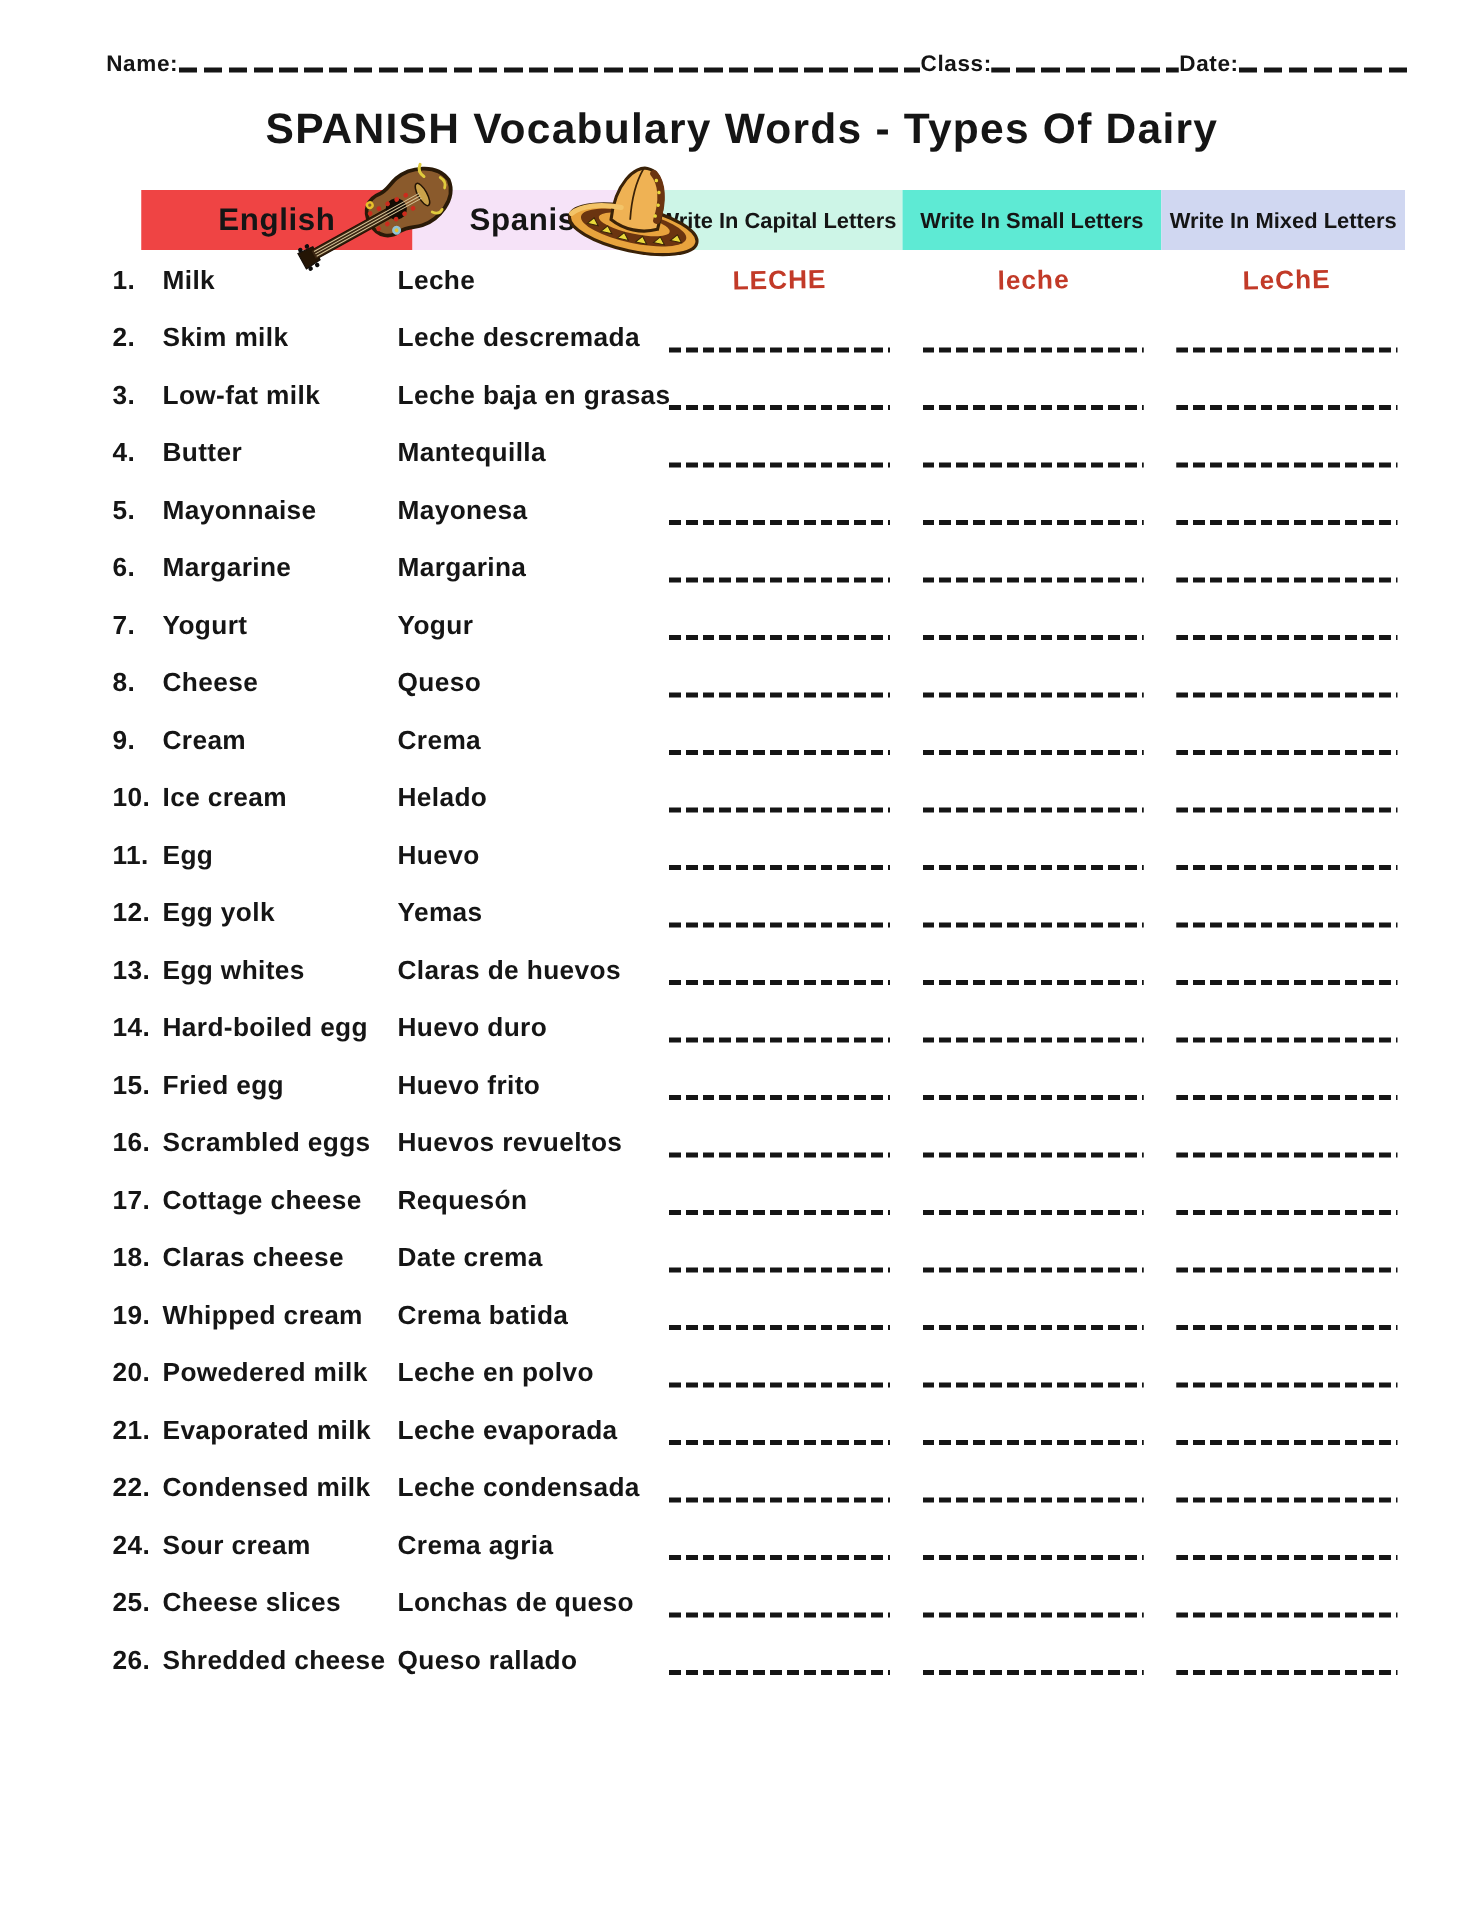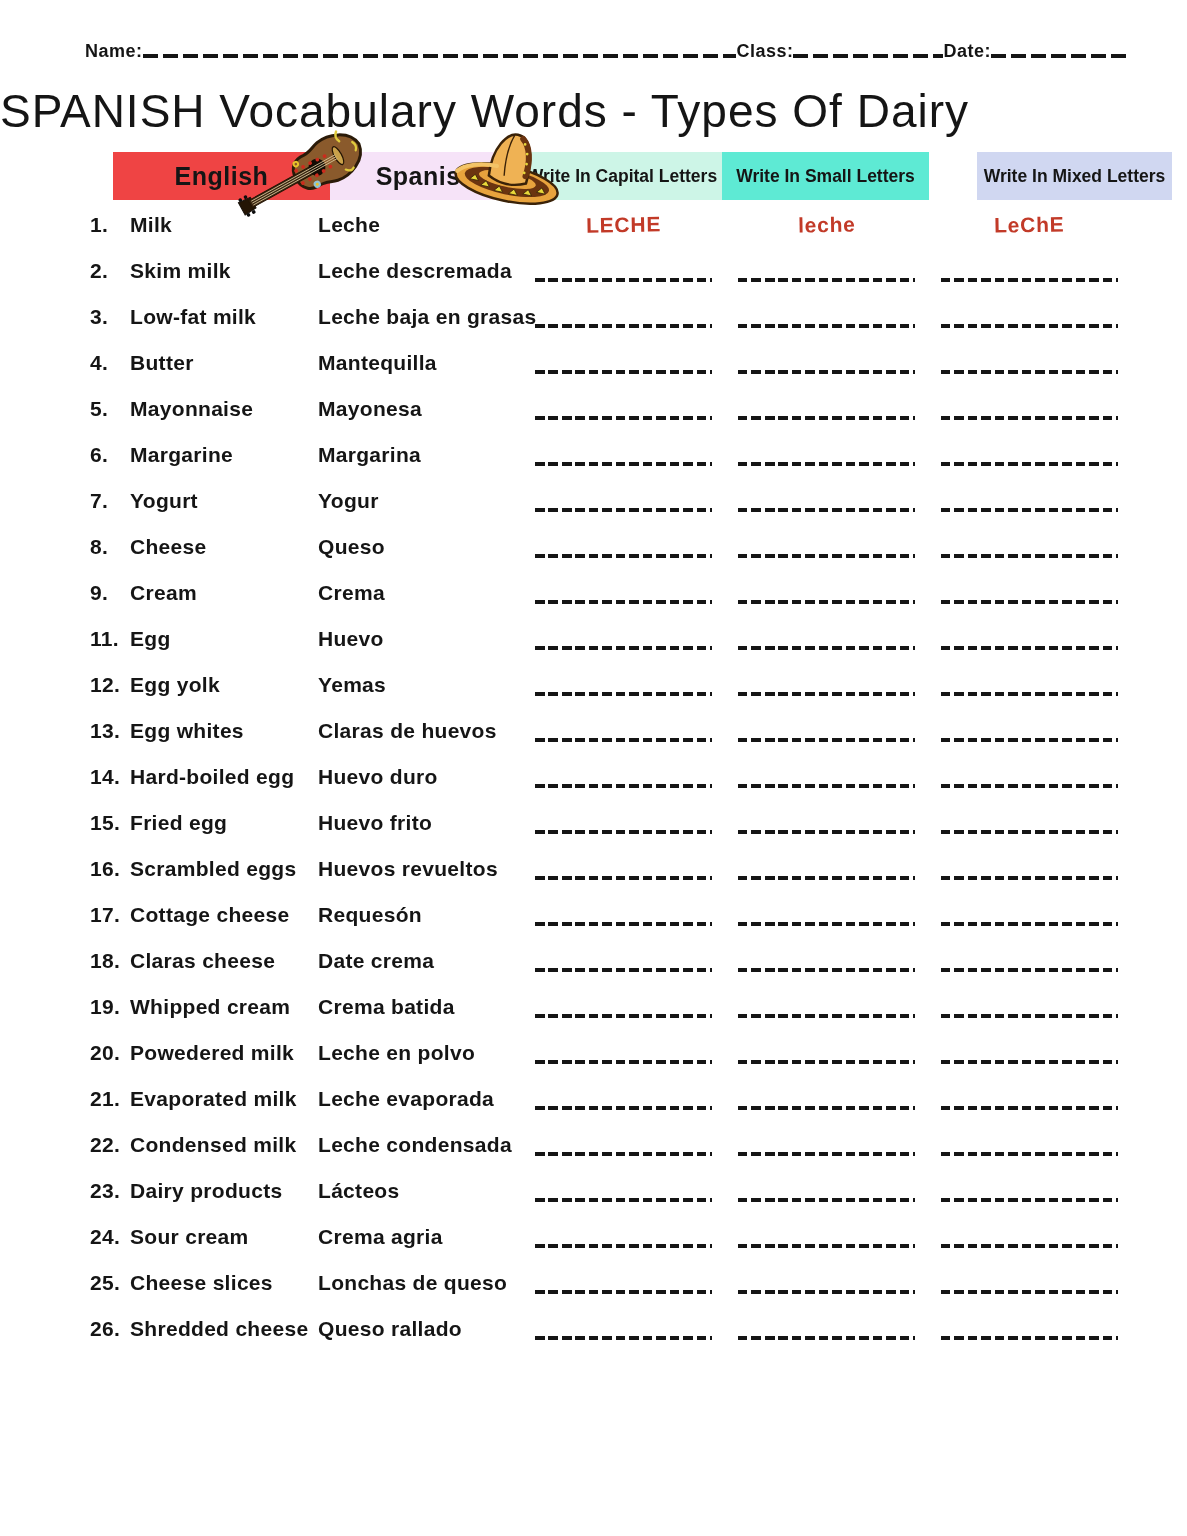--- a/index.html
+++ b/index.html
@@ -24,40 +24,40 @@
     height: 4px; margin-bottom: 4px;
     background: repeating-linear-gradient(90deg, #151515 0 15px, transparent 15px 20px);
   }
   .dashline.fill { flex: 1 1 auto; }
   .dashline.w-class { width: 150px; }
   .dashline.w-date  { width: 140px; }
 
   
   .title {
     position: absolute; top: 84px; left: 0; width: 100%;
-    text-align: left;
-    font-size: 46px; font-weight: 400; letter-spacing: 1px;
+    text-align: center;
+    font-size: 34px; font-weight: 700; letter-spacing: 1px;
   }
 
   
   .colhead {
     position: absolute; left: 113px; top: 152px; height: 48px;
     display: flex;
   }
   .colcell {
     display: flex; align-items: center; justify-content: center;
     font-weight: 700;
   }
   .colcell.big   { font-size: 25px; letter-spacing: 0.5px; }
   .colcell.small { font-size: 17.5px; }
   .c0 { width: 217px; }
   .c1 { width: 192px; }
   .c2 { width: 200px; }
   .c3 { width: 207px; }
-  .c4 { width: 195px; margin-left: 48px; }
+  .c4 { width: 195px; }
 
   .deco { position: absolute; pointer-events: none; }
   .deco.guitar   { left: 228px; top: 120px; }
   .deco.sombrero { left: 449px; top: 127px; }
 
   
   .rows { position: absolute; left: 90px; top: 202px; width: 1030px; }
   .row {
     height: 46px;
     display: flex; align-items: center;
@@ -316,20 +316,34 @@
           <span class="blank"></span>
         </span>
         <span class="cell">
           <span class="blank"></span>
         </span>
         <span class="cell">
           <span class="blank"></span>
         </span>
       </div>
       <div class="row">
+        <span class="num">10.</span>
+        <span class="eng">Ice cream</span>
+        <span class="spa">Helado</span>
+        <span class="cell">
+          <span class="blank"></span>
+        </span>
+        <span class="cell">
+          <span class="blank"></span>
+        </span>
+        <span class="cell">
+          <span class="blank"></span>
+        </span>
+      </div>
+      <div class="row">
         <span class="num">11.</span>
         <span class="eng">Egg</span>
         <span class="spa">Huevo</span>
         <span class="cell">
           <span class="blank"></span>
         </span>
         <span class="cell">
           <span class="blank"></span>
         </span>
         <span class="cell">
@@ -484,34 +498,20 @@
           <span class="blank"></span>
         </span>
         <span class="cell">
           <span class="blank"></span>
         </span>
         <span class="cell">
           <span class="blank"></span>
         </span>
       </div>
       <div class="row">
-        <span class="num">23.</span>
-        <span class="eng">Dairy products</span>
-        <span class="spa">Lácteos</span>
-        <span class="cell">
-          <span class="blank"></span>
-        </span>
-        <span class="cell">
-          <span class="blank"></span>
-        </span>
-        <span class="cell">
-          <span class="blank"></span>
-        </span>
-      </div>
-      <div class="row">
         <span class="num">24.</span>
         <span class="eng">Sour cream</span>
         <span class="spa">Crema agria</span>
         <span class="cell">
           <span class="blank"></span>
         </span>
         <span class="cell">
           <span class="blank"></span>
         </span>
         <span class="cell">

